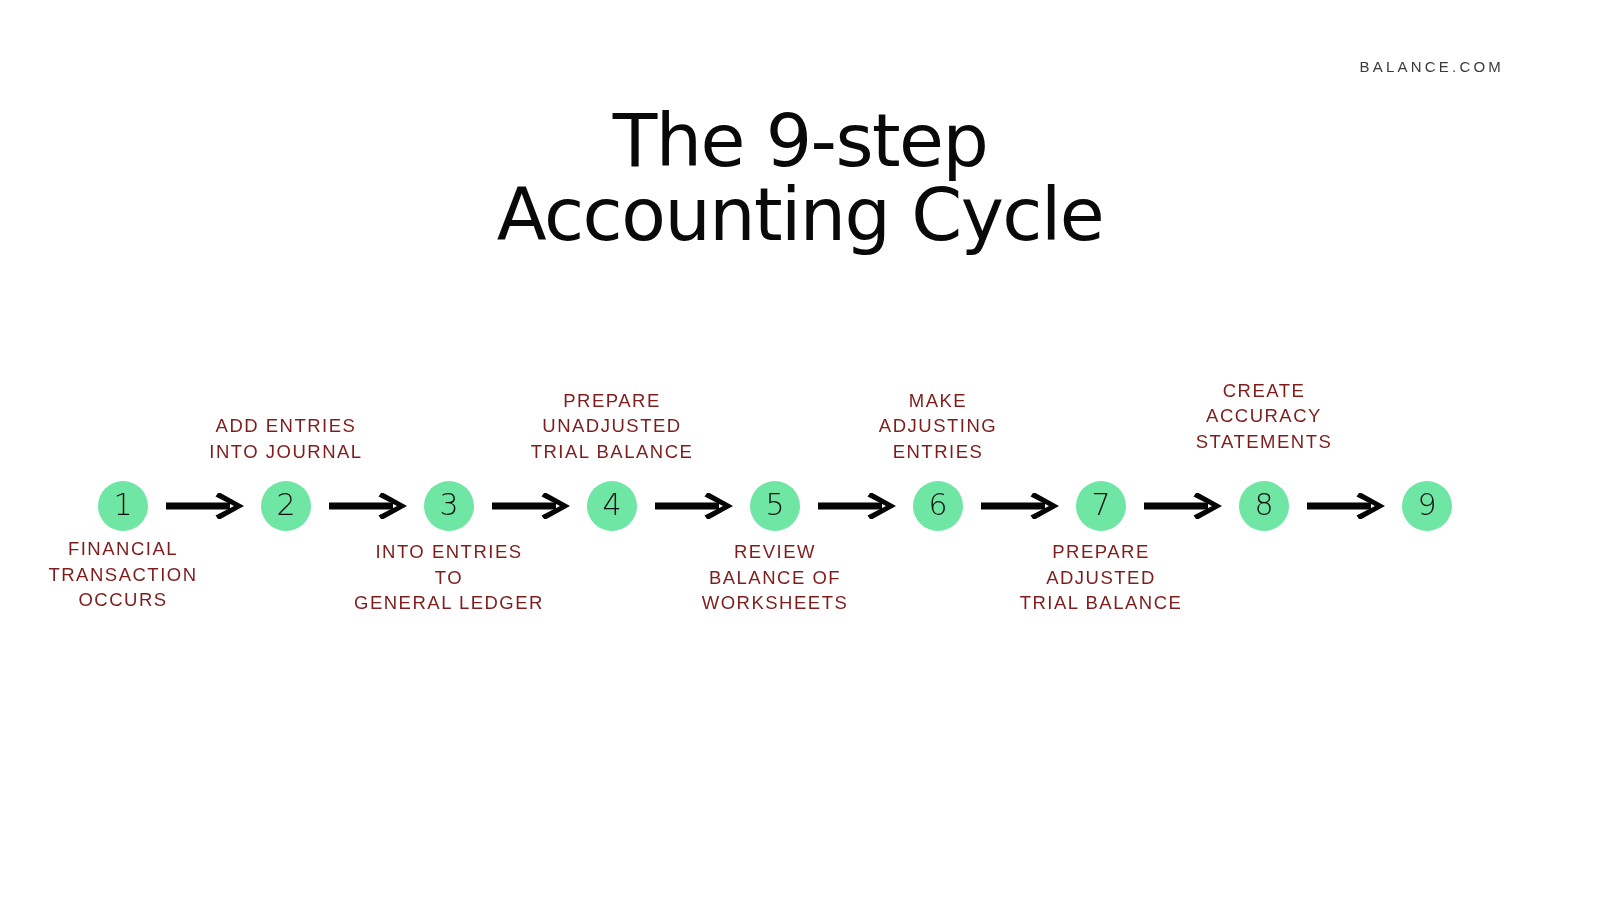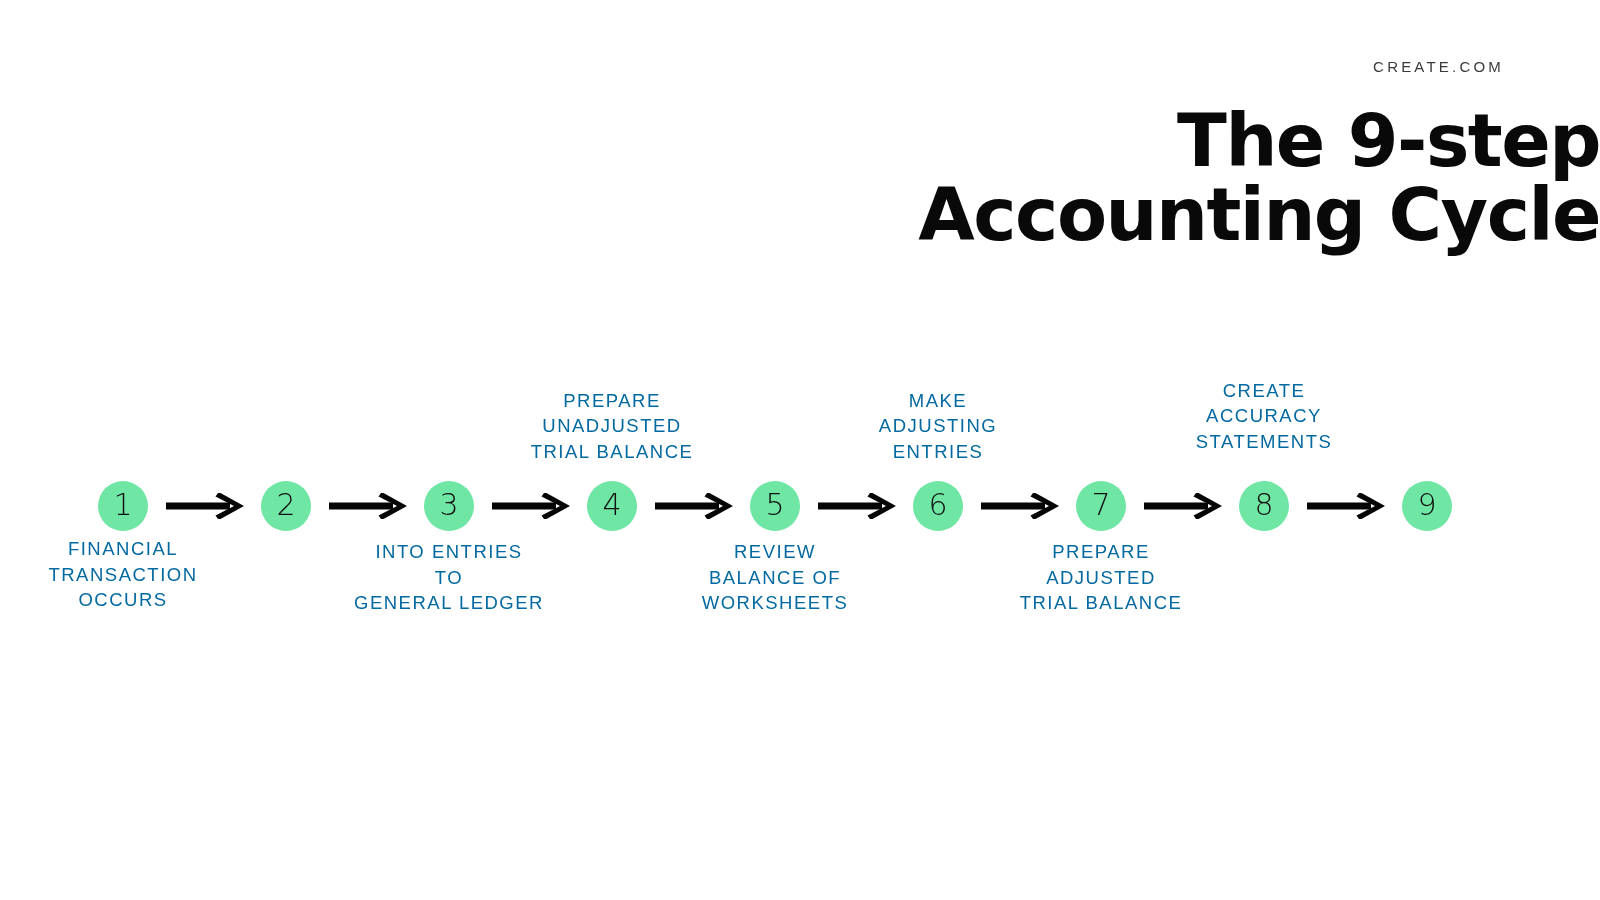--- a/index.html
+++ b/index.html
@@ -26,23 +26,23 @@
     font-weight: 400;
     white-space: nowrap;
   }
 
   
   .title {
     position: absolute;
     top: 104px;
     left: 0;
     width: 1600px;
-    text-align: right;
+    text-align: center;
     font-family: "DejaVu Sans", sans-serif;
-    font-weight: bold;
+    font-weight: normal;
     font-size: 73px;
     line-height: 1.02;
     letter-spacing: -1.5px;
     color: #090909;
   }
   .title .line {
     display: block;
   }
 
   
@@ -92,32 +92,32 @@
 
   
   .caption {
     position: absolute;
     text-align: center;
     font-family: "Liberation Sans", sans-serif;
     font-weight: 400;
     font-size: 18.5px;
     line-height: 25.5px;
     letter-spacing: 1.5px;
-    color: #0369a1;
+    color: #7f1d1d;
     white-space: pre-line;
     width: 260px;
   }
   .caption.above {
     
   }
 </style>
 </head>
 <body>
 
-<div class="brand">CREATE.COM</div>
+<div class="brand">BALANCE.COM</div>
 
 <div class="title">
   <span class="line">The 9-step</span>
   <span class="line">Accounting Cycle</span>
 </div>
 
 <div class="flow" id="flow">
     <div class="node" style="left: 98px;">
       <span class="num">1</span>
     </div>
@@ -126,20 +126,22 @@
 OCCURS</div>
     <div class="arrow" style="left: 166px; width: 78px;">
       <svg width="78" height="26" viewBox="0 0 78 26">
         <rect x="0" y="9.5" width="64" height="7" fill="#050505"></rect>
         <path d="M52 0 L54.5 0 L78 13 L54.5 26 L52 26 L49.5 22.5 L68 13 L49.5 3.5 Z" fill="#050505"></path>
       </svg>
     </div>
     <div class="node" style="left: 261px;">
       <span class="num">2</span>
     </div>
+    <div class="caption above" style="left: 156px; top: -68px;">ADD ENTRIES
+INTO JOURNAL</div>
     <div class="arrow" style="left: 329px; width: 78px;">
       <svg width="78" height="26" viewBox="0 0 78 26">
         <rect x="0" y="9.5" width="64" height="7" fill="#050505"></rect>
         <path d="M52 0 L54.5 0 L78 13 L54.5 26 L52 26 L49.5 22.5 L68 13 L49.5 3.5 Z" fill="#050505"></path>
       </svg>
     </div>
     <div class="node" style="left: 424px;">
       <span class="num">3</span>
     </div>
     <div class="caption below" style="left: 319px; top: 58px;">INTO ENTRIES

